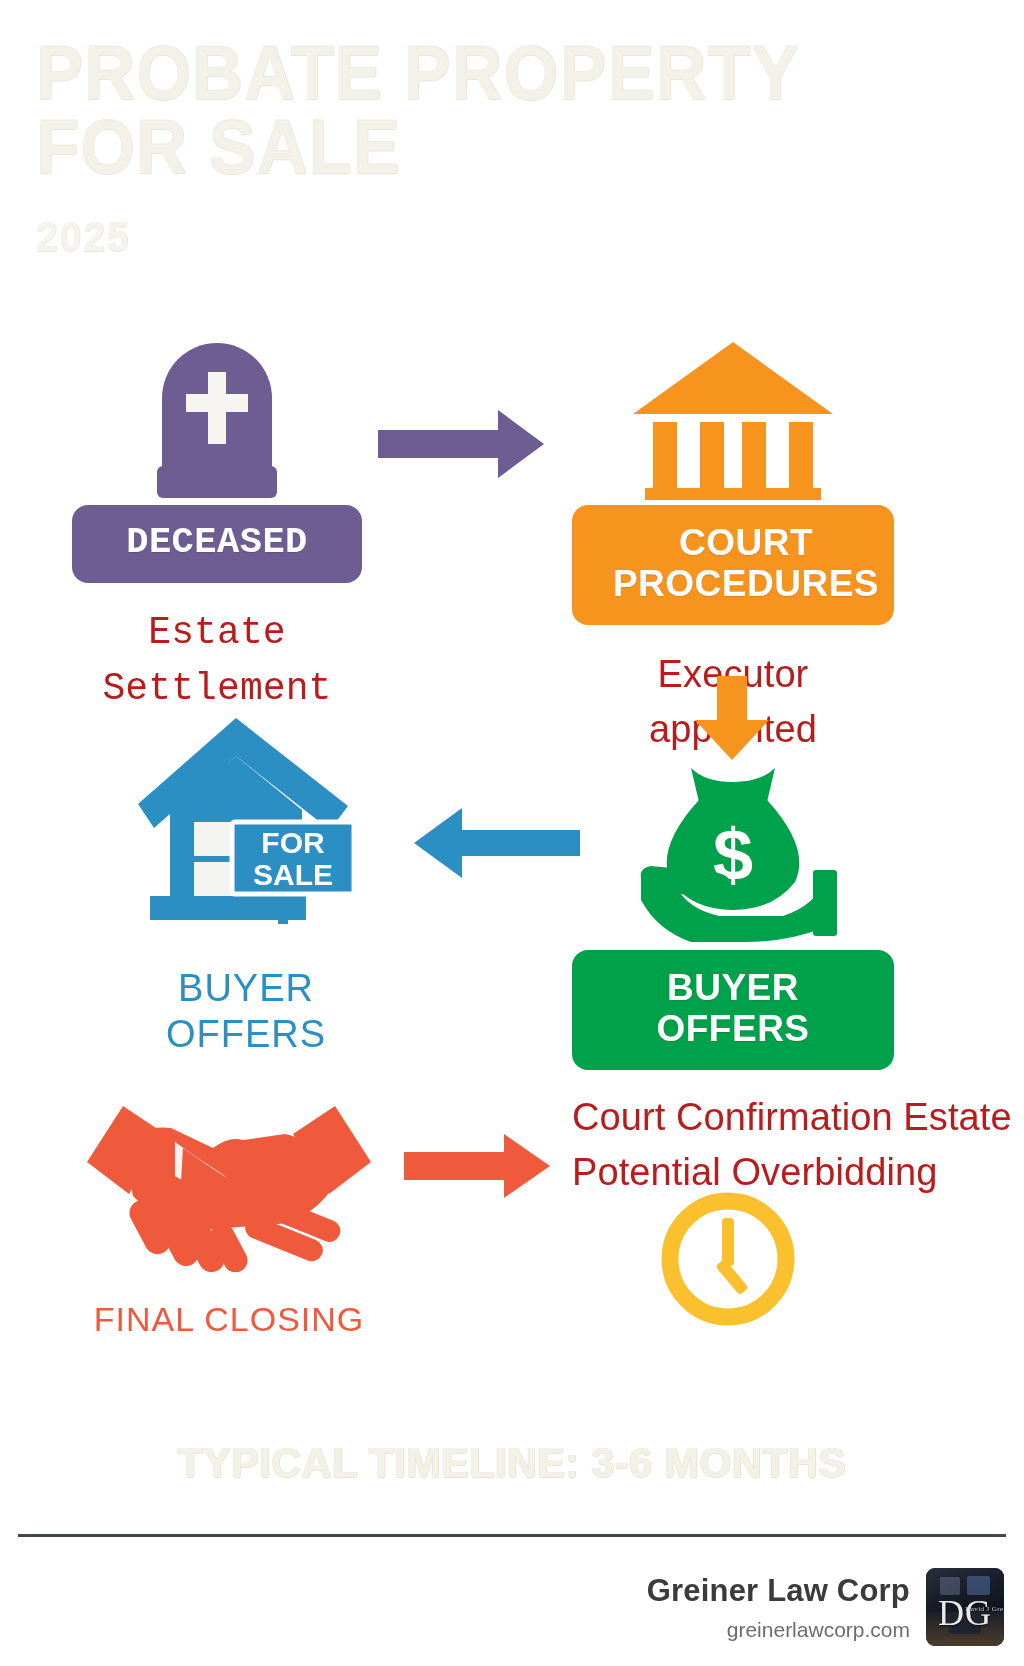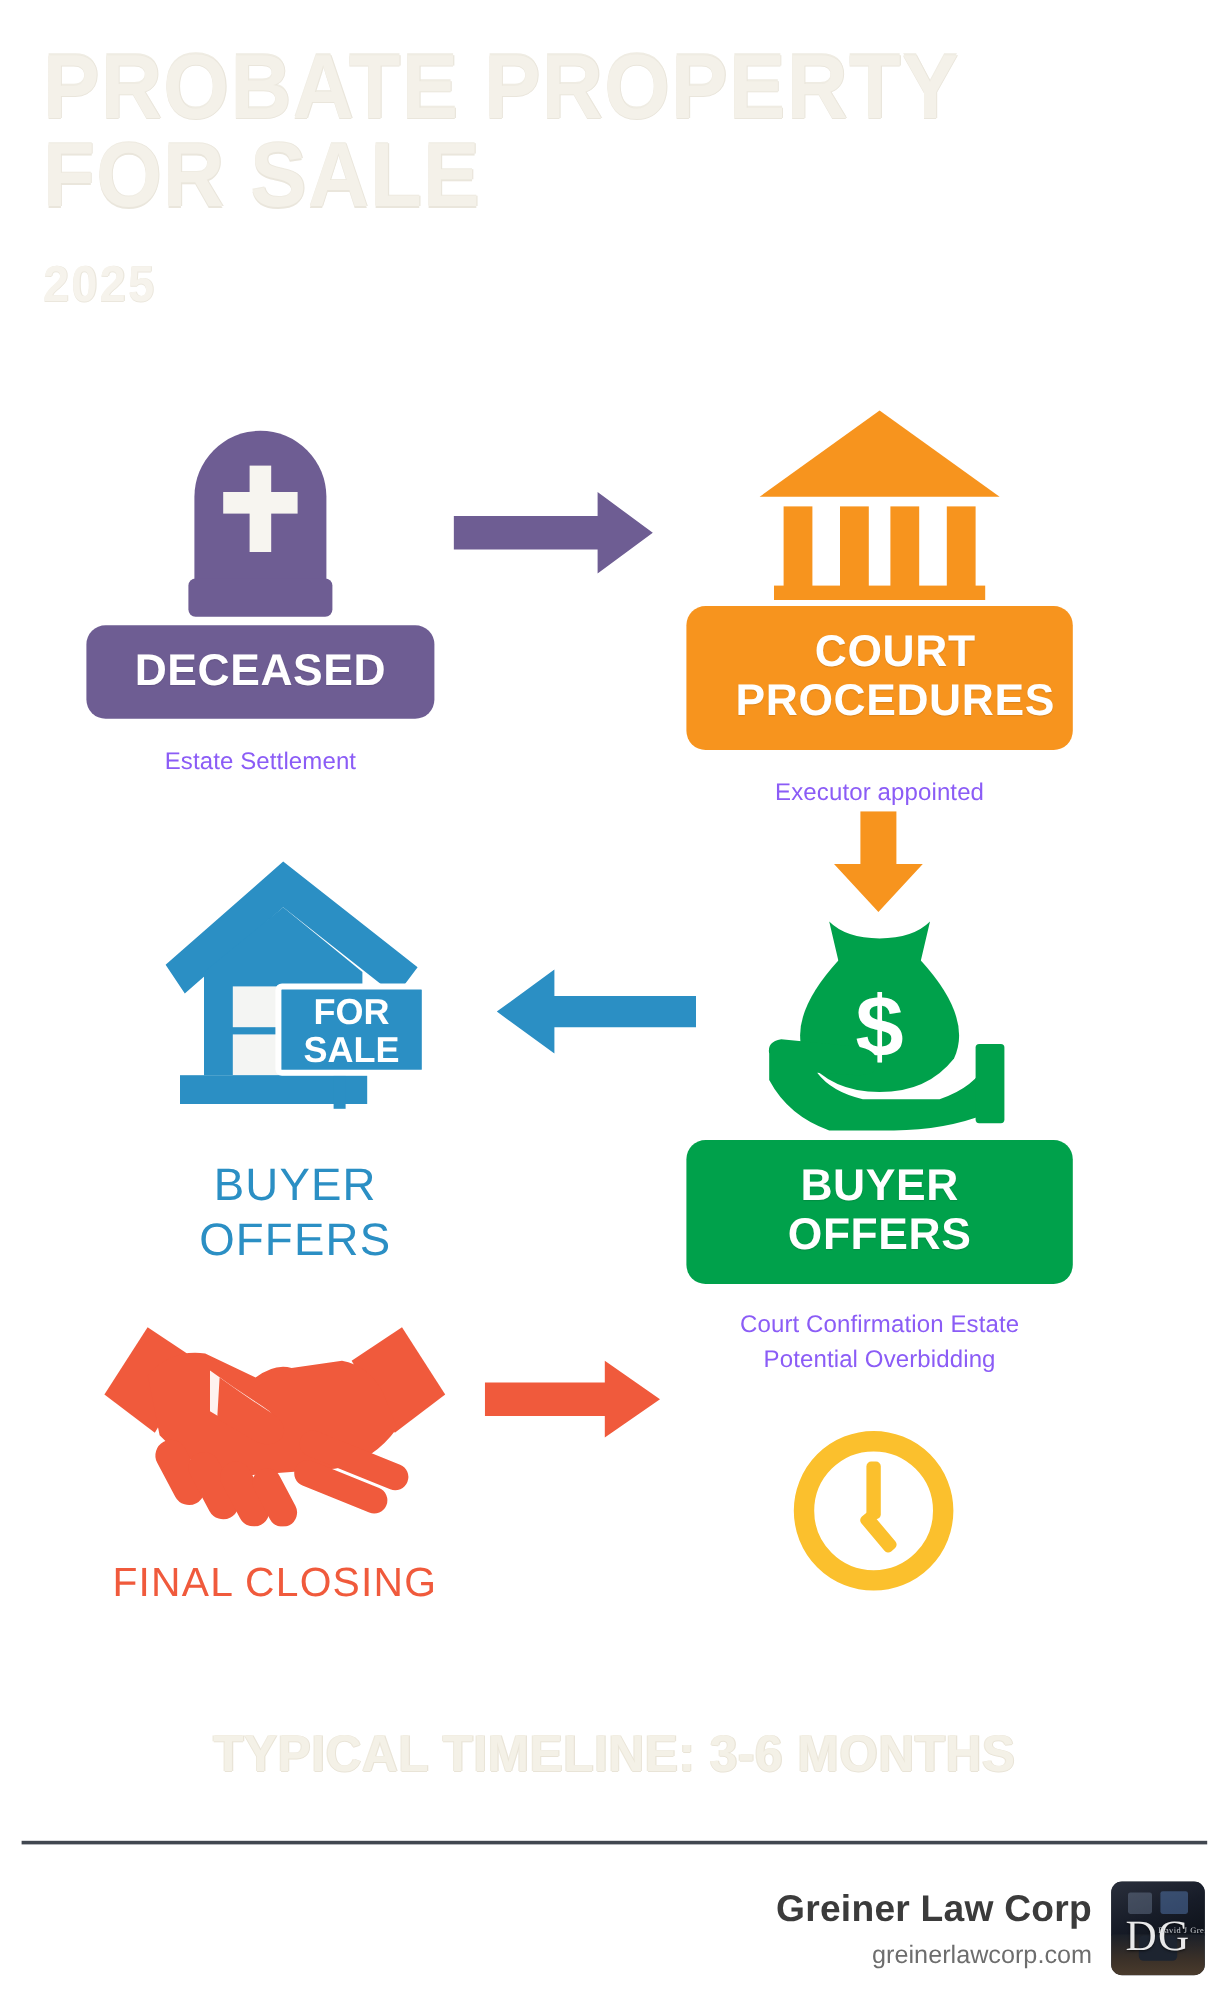--- a/index.html
+++ b/index.html
@@ -56,22 +56,22 @@
     line-height: 1.12;
     letter-spacing: 0.5px;
     padding: 17px 10px 20px;
     text-shadow: 0 1px 1px rgba(0,0,0,0.12);
   }
   .pill-purple { background: #6e5d93; }
   .pill-orange { background: #f7941e; }
   .pill-green  { background: #00a14b; }
 
   .caption {
-    font-size: 20px;
-    color: #8b5cf6;
+    font-size: 38px;
+    color: #b91c1c;
     font-weight: 400;
     letter-spacing: 0.1px;
     line-height: 1.45;
   }
   .caption-blue {
     font-size: 38px;
     color: #2b8fc4;
     font-weight: 400;
     line-height: 1.2;
     letter-spacing: 1px;
@@ -188,21 +188,21 @@
 <body>
 
 <div class="page">
 
   <div class="title-wrap">
     <div class="title-line">PROBATE PROPERTY</div>
     <div class="title-line">FOR SALE</div>
     <div class="title-year">2025</div>
   </div>
 
-  <div class="cell" style="left:72px; top:352px; width:290px;">
+  <div class="cell" style="left:72px; top:336px; width:290px;font-family:Liberation Mono, monospace;">
     <div style="height:165px;display:flex;align-items:flex-end;justify-content:center;">
       <svg width="170" height="165" viewBox="0 0 170 165" aria-hidden="true">
         <path d="M30 145 V62 A55 55 0 0 1 140 62 V145 Z" fill="#6e5d93"></path>
         <rect x="76" y="36" width="18" height="72" fill="#f7f5f0"></rect>
         <rect x="54" y="58" width="62" height="18" fill="#f7f5f0"></rect>
         <rect x="25" y="130" width="120" height="32" rx="6" fill="#6e5d93"></rect>
       </svg>
     </div>
     <div class="pill pill-purple" style="margin-top:4px;">
       <div>DECEASED</div>

